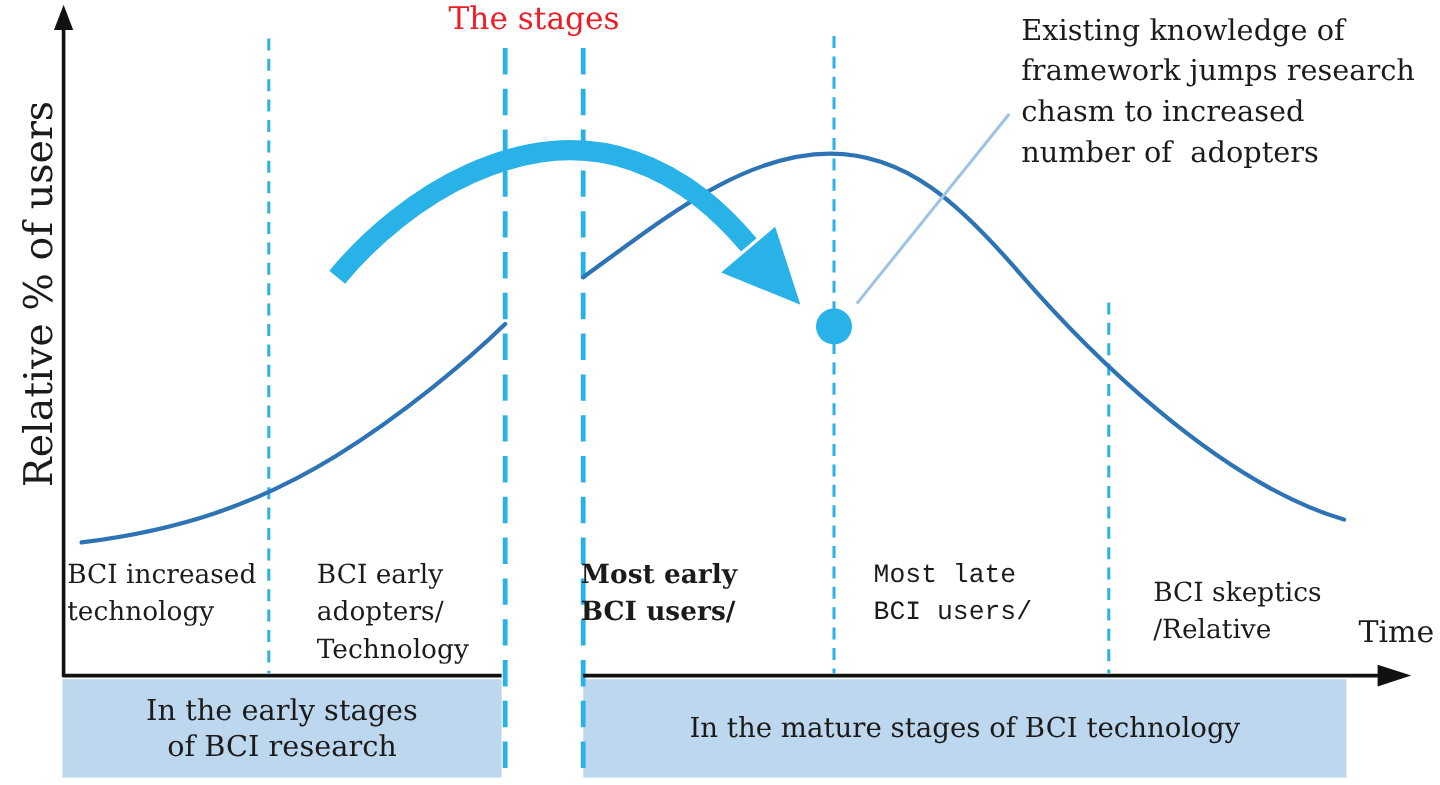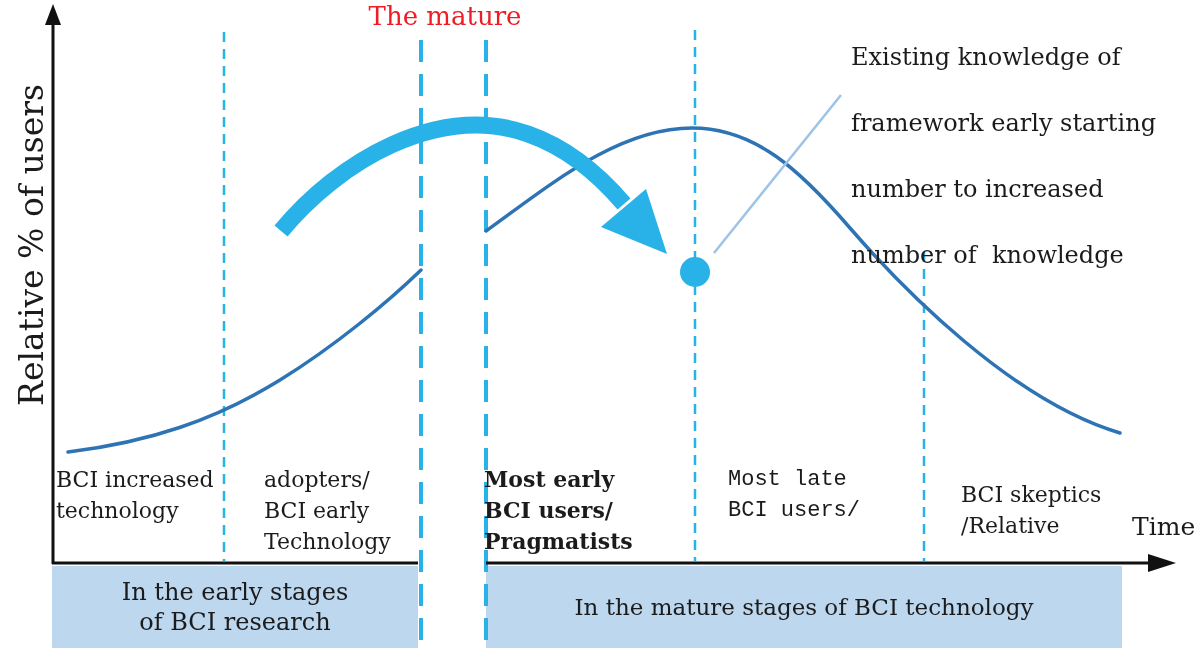--- a/index.html
+++ b/index.html
@@ -34,21 +34,21 @@
   .chasm-label{
     left:345px;top:1px;width:200px;text-align:center;
     font-size:26px;color:var(--chasm-red);
   }
   .y-label{
     left:-192px;top:229px;width:440px;height:32px;text-align:center;
     font-size:33px;transform:rotate(-90deg);
   }
   .time-label{left:1132px;top:512px;font-size:25px;}
   .annotation{left:851px;top:8px;font-size:24px;line-height:34px;}
-  .annotation div{white-space:pre-wrap;margin-top:32px;}
+  .annotation div{white-space:pre-wrap;}
   .cat{font-size:22px;line-height:31px;}
   .cat-1{left:56px;top:464px;}
   .cat-2{left:264px;top:464px;}
   .cat-3{left:484px;top:464px;font-weight:bold;}
   .cat-4{left:728px;top:464px;font-family:Liberation Mono, monospace;}
   .cat-5{left:961px;top:479px;}
 </style>
 </head>
 <body>
 
@@ -80,45 +80,44 @@
     <line class="stroke-leader" x1="714" y1="253" x2="841" y2="95" stroke-width="2.5"></line>
     <circle class="fill-accent" cx="695" cy="272" r="15"></circle>
 
     <line class="stroke-axis" x1="53" y1="18" x2="53" y2="564" stroke-width="3"></line>
     <polygon class="fill-axis" points="53,4 45,25 61,25"></polygon>
     <line class="stroke-axis" x1="52" y1="563" x2="418" y2="563" stroke-width="3"></line>
     <line class="stroke-axis" x1="486" y1="563" x2="1150" y2="563" stroke-width="3"></line>
     <polygon class="fill-axis" points="1176,563 1148,554 1148,572"></polygon>
   </svg>
 
-  <div class="txt chasm-label">The mature</div>
+  <div class="txt chasm-label">The stages</div>
 
   <div class="txt y-label">Relative % of users</div>
   <div class="txt time-label">Time</div>
 
   <div class="txt annotation">
     <div>Existing knowledge of</div>
-    <div>framework early starting</div>
-    <div>number to increased</div>
-    <div>number of  knowledge</div>
+    <div>framework jumps research</div>
+    <div>chasm to increased</div>
+    <div>number of  adopters</div>
   </div>
 
   <div class="txt cat cat-1">
     <div>BCI increased</div>
     <div>technology</div>
   </div>
   <div class="txt cat cat-2">
+    <div>BCI early</div>
     <div>adopters/</div>
-    <div>BCI early</div>
     <div>Technology</div>
   </div>
   <div class="txt cat cat-3">
     <div>Most early</div>
     <div>BCI users/</div>
-    <div>Pragmatists</div>
   </div>
   <div class="txt cat cat-4">
     <div>Most late</div>
     <div>BCI users/</div>
   </div>
   <div class="txt cat cat-5">
     <div>BCI skeptics</div>
     <div>/Relative</div>
   </div>
 

